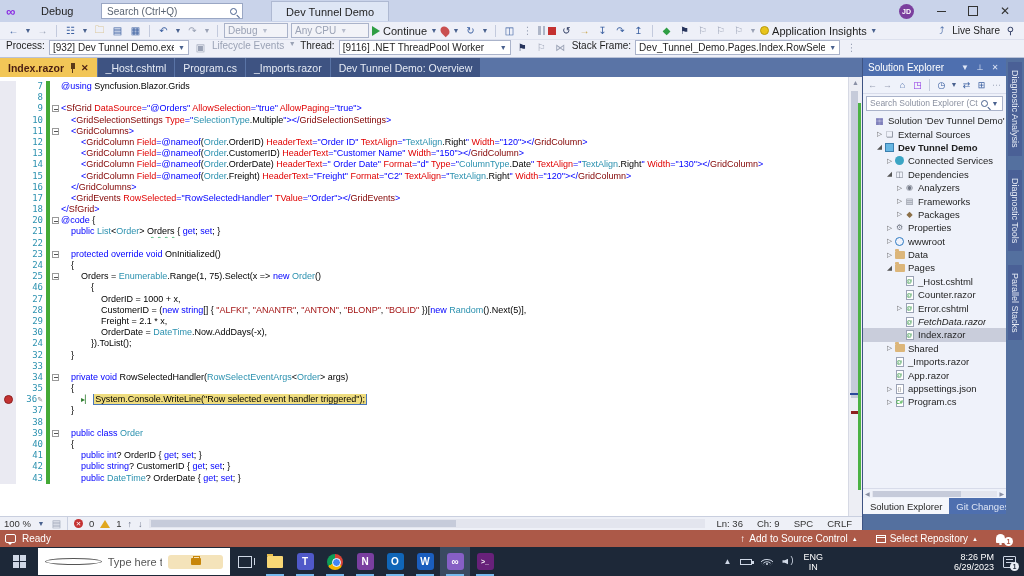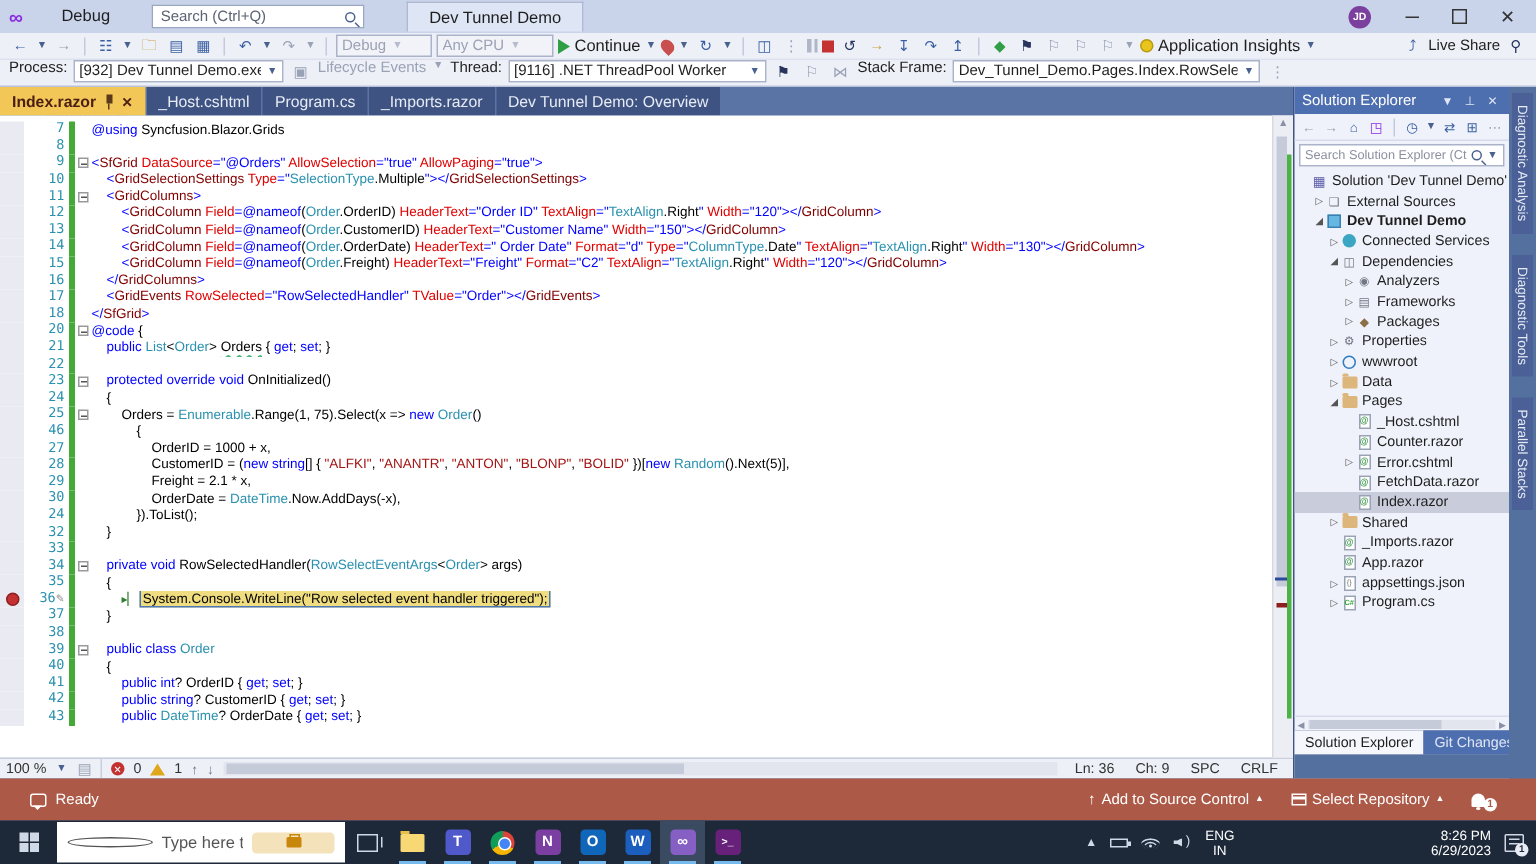--- a/index.html
+++ b/index.html
@@ -138,21 +138,21 @@
   .setabs{height:16px;display:flex;flex:0 0 auto;background:#3E5382;}
   .setab{font-size:9.5px;padding:1px 7px;display:flex;align-items:center;white-space:nowrap;color:#dfe6f5;background:#4E6FAF;}
   .setab.active{background:#F5F7FC;color:#1e1e1e;}
   .se-void{flex:0 0 16px;background:#54709F;}
 
   
   .sidestrip{width:18px;background:#54709F;display:flex;flex-direction:column;align-items:center;padding-top:4px;gap:14px;flex:0 0 auto;}
   .sidetab{writing-mode:vertical-rl;color:#E6EBF5;font-size:9px;background:#4A6096;padding:8px 2px;white-space:nowrap;}
 
   
-  .statusbar{height:28px;background:#AC5948;color:#fff;display:flex;align-items:center;padding:0 20px;font-size:10px;gap:6px;flex:0 0 auto;}
+  .statusbar{height:17px;background:#AC5948;color:#fff;display:flex;align-items:center;padding:0 5px;font-size:10px;gap:6px;flex:0 0 auto;}
   .sb-bubble{width:11px;height:9px;border:1.2px solid #fff;border-radius:2px;position:relative;}
   .sb-bubble::after{content:"";position:absolute;left:1px;bottom:-3px;border-left:3px solid transparent;border-right:3px solid transparent;border-top:3px solid #fff;}
   .sb-spacer{flex:1;}
   .sb-item{display:flex;align-items:center;gap:4px;padding:0 6px;}
   .sb-caret{font-size:6px;}
   .sb-repoicon{width:10px;height:8px;border:1px solid #fff;position:relative;}
   .sb-repoicon::before{content:"";position:absolute;top:1px;left:0;right:0;height:1.5px;background:#fff;}
   .bell{width:9px;height:9px;background:#fff;border-radius:5px 5px 1px 1px;position:relative;}
   .bell::after{content:"";position:absolute;left:3px;bottom:-2px;width:3px;height:2px;background:#fff;border-radius:50%;}
   .bellbadge{width:9px;height:9px;background:#fff;color:#AC5948;border-radius:50%;font-size:7px;display:flex;align-items:center;justify-content:center;margin-left:-5px;margin-top:6px;font-weight:bold;}
@@ -526,21 +526,21 @@
               </span>
               <span class="tlabel">Counter.razor</span>
             </div>
             <div class="trow" style="padding-left: 32px;">
               <span class="arr">▷</span>
               <span class="ticon">
                 <span class="ti-doc ti-razor">@</span>
               </span>
               <span class="tlabel">Error.cshtml</span>
             </div>
-            <div class="trow" style="padding-left: 32px;">
+            <div class="trow" style="padding-left: 32px; font-style: italic;">
               <span class="arr"></span>
               <span class="ticon">
                 <span class="ti-doc ti-razor">@</span>
               </span>
               <span class="tlabel">FetchData.razor</span>
             </div>
             <div class="trow sel" style="padding-left: 32px;">
               <span class="arr"></span>
               <span class="ticon">
                 <span class="ti-doc ti-razor">@</span>

